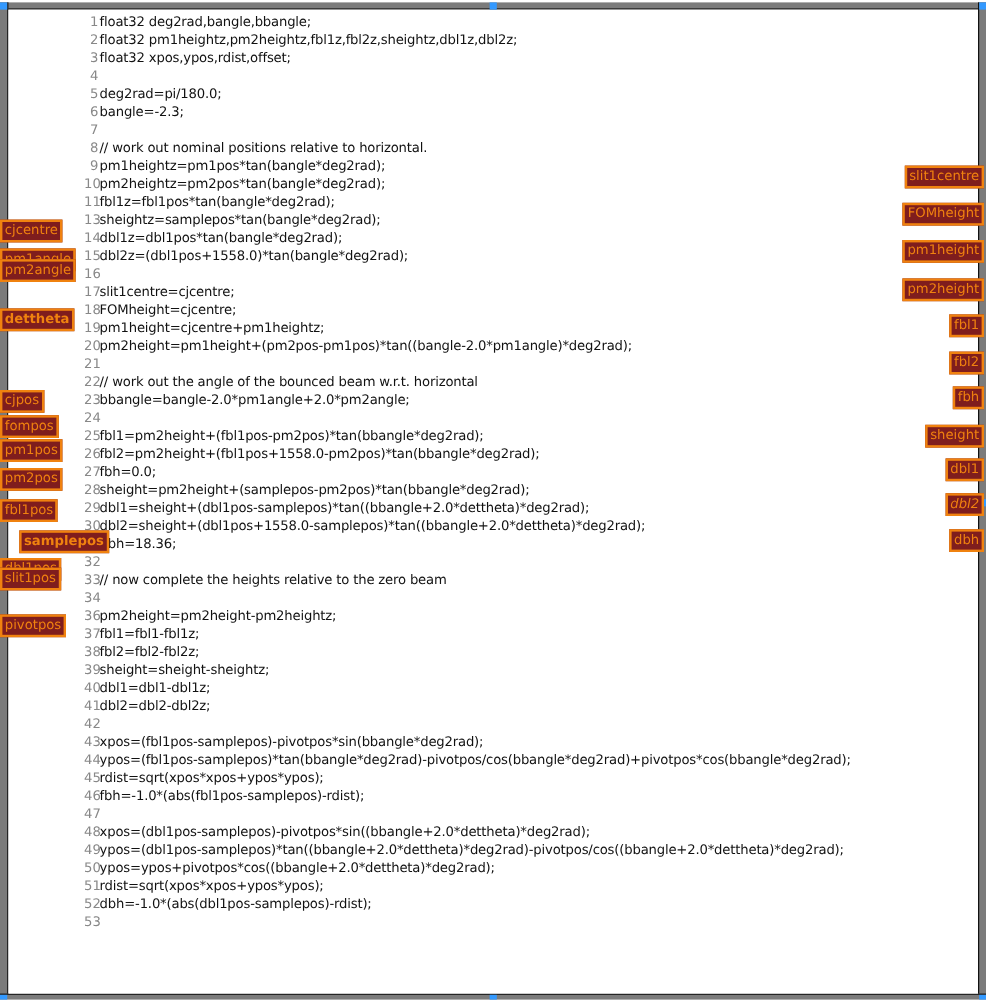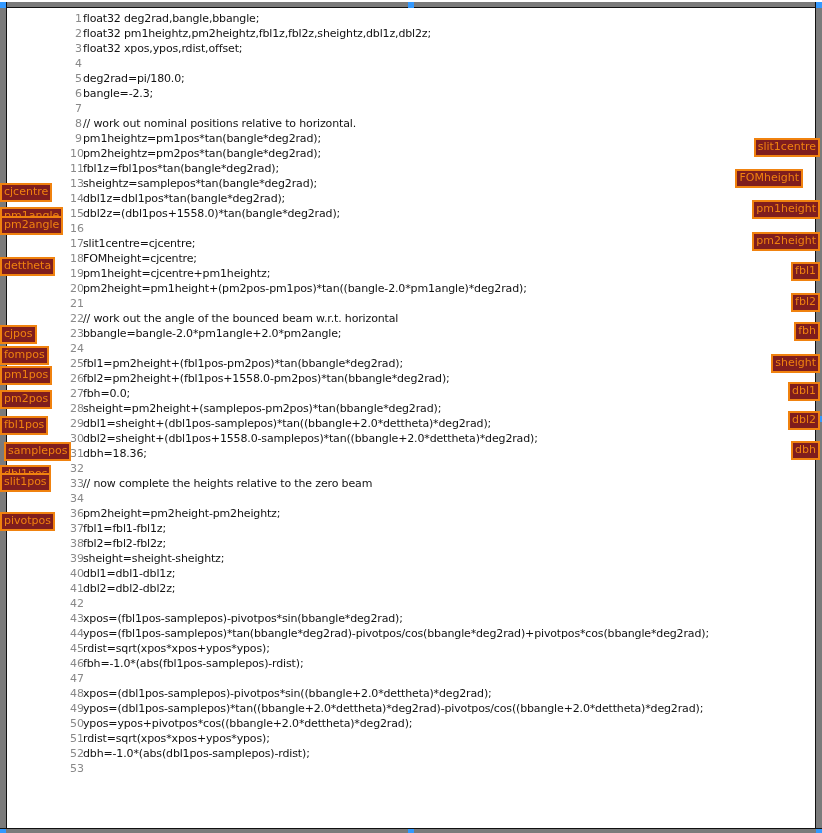--- a/index.html
+++ b/index.html
@@ -92,36 +92,36 @@
     <li class="code-line"><span class="ln">50</span><span class="txt">ypos=ypos+pivotpos*cos((bbangle+2.0*dettheta)*deg2rad);</span></li>
     <li class="code-line"><span class="ln">51</span><span class="txt">rdist=sqrt(xpos*xpos+ypos*ypos);</span></li>
     <li class="code-line"><span class="ln">52</span><span class="txt">dbh=-1.0*(abs(dbl1pos-samplepos)-rdist);</span></li>
     <li class="code-line"><span class="ln">53</span><span class="txt"></span></li>
   </ol>
 
 <div id="inputs">
     <div class="tag" style="left: 0px; top: 183px;">cjcentre</div>
     <div class="tag" style="left: 0px; top: 207px;">pm1angle</div>
     <div class="tag" style="left: 0px; top: 216px;">pm2angle</div>
-    <div class="tag" style="left: 0px; top: 257px;">dettheta</div>
+    <div class="tag" style="left: 0px; top: 257px; font-weight: bold;">dettheta</div>
     <div class="tag" style="left: 0px; top: 325px;">cjpos</div>
     <div class="tag" style="left: 0px; top: 346px;">fompos</div>
     <div class="tag" style="left: 0px; top: 366px;">pm1pos</div>
     <div class="tag" style="left: 0px; top: 390px;">pm2pos</div>
     <div class="tag" style="left: 0px; top: 416px;">fbl1pos</div>
-    <div class="tag" style="left: 4px; top: 442px;">samplepos</div>
+    <div class="tag" style="left: 16px; top: 442px; font-weight: bold;">samplepos</div>
     <div class="tag" style="left: 0px; top: 465px;">dbl1pos</div>
     <div class="tag" style="left: 0px; top: 473px;">slit1pos</div>
     <div class="tag" style="left: 0px; top: 512px;">pivotpos</div>
   </div>
 <div id="outputs">
     <div class="tag" style="right: 2px; top: 138px;">slit1centre</div>
-    <div class="tag" style="right: 19px; top: 169px; margin-left: 16px;">FOMheight</div>
+    <div class="tag" style="right: 2px; top: 169px; margin-left: 16px;">FOMheight</div>
     <div class="tag" style="right: 2px; top: 200px; text-align: right;">pm1height</div>
     <div class="tag" style="right: 2px; top: 232px;">pm2height</div>
     <div class="tag" style="right: 2px; top: 262px;">fbl1</div>
     <div class="tag" style="right: 2px; top: 293px;">fbl2</div>
     <div class="tag" style="right: 2px; top: 322px;">fbh</div>
     <div class="tag" style="right: 2px; top: 354px;">sheight</div>
     <div class="tag" style="right: 2px; top: 382px; margin-left: 26px;">dbl1</div>
-    <div class="tag" style="right: 2px; top: 411px;">dbl2</div>
+    <div class="tag" style="right: 2px; top: 411px; font-style: italic;">dbl2</div>
     <div class="tag" style="right: 2px; top: 441px;">dbh</div>
   </div>
 
 </body></html>

